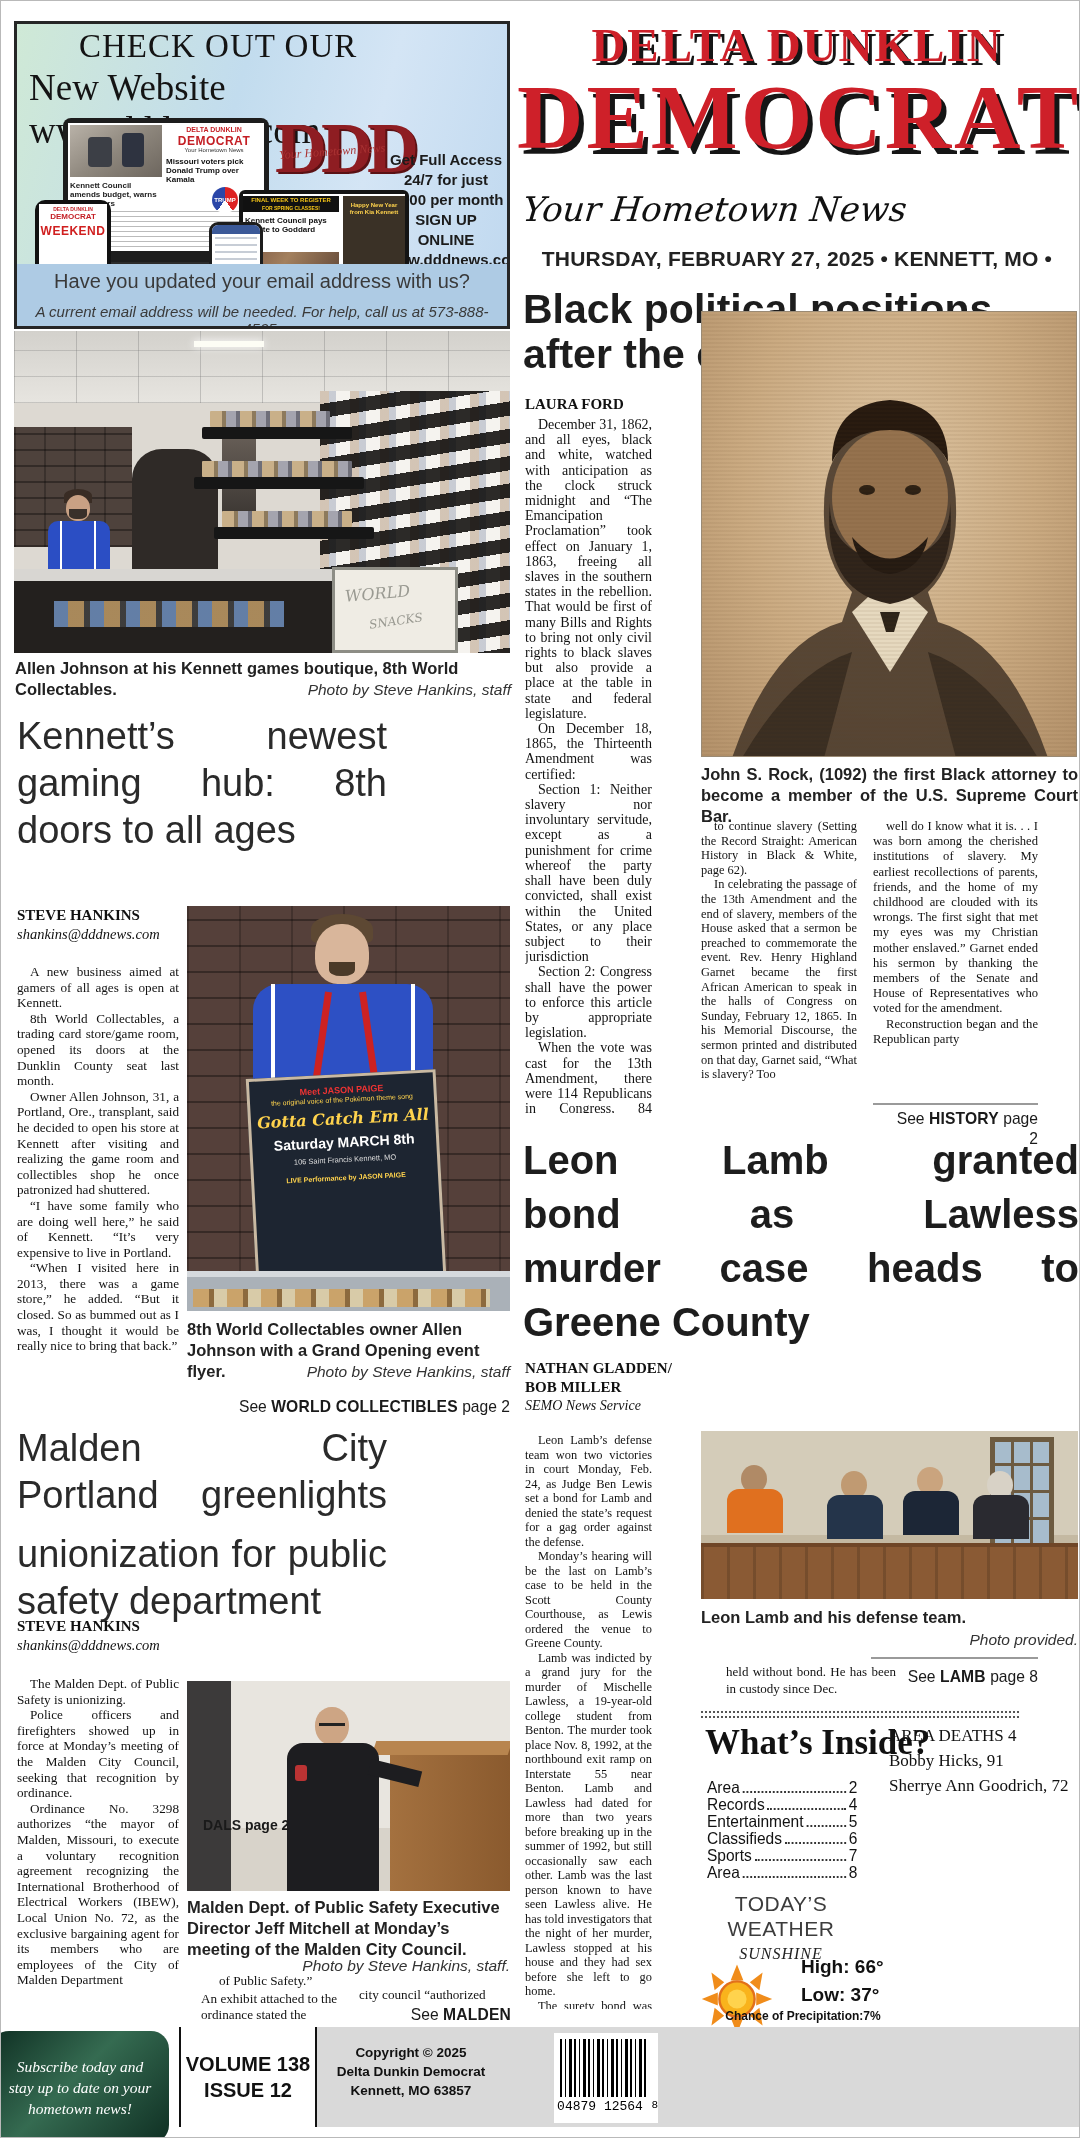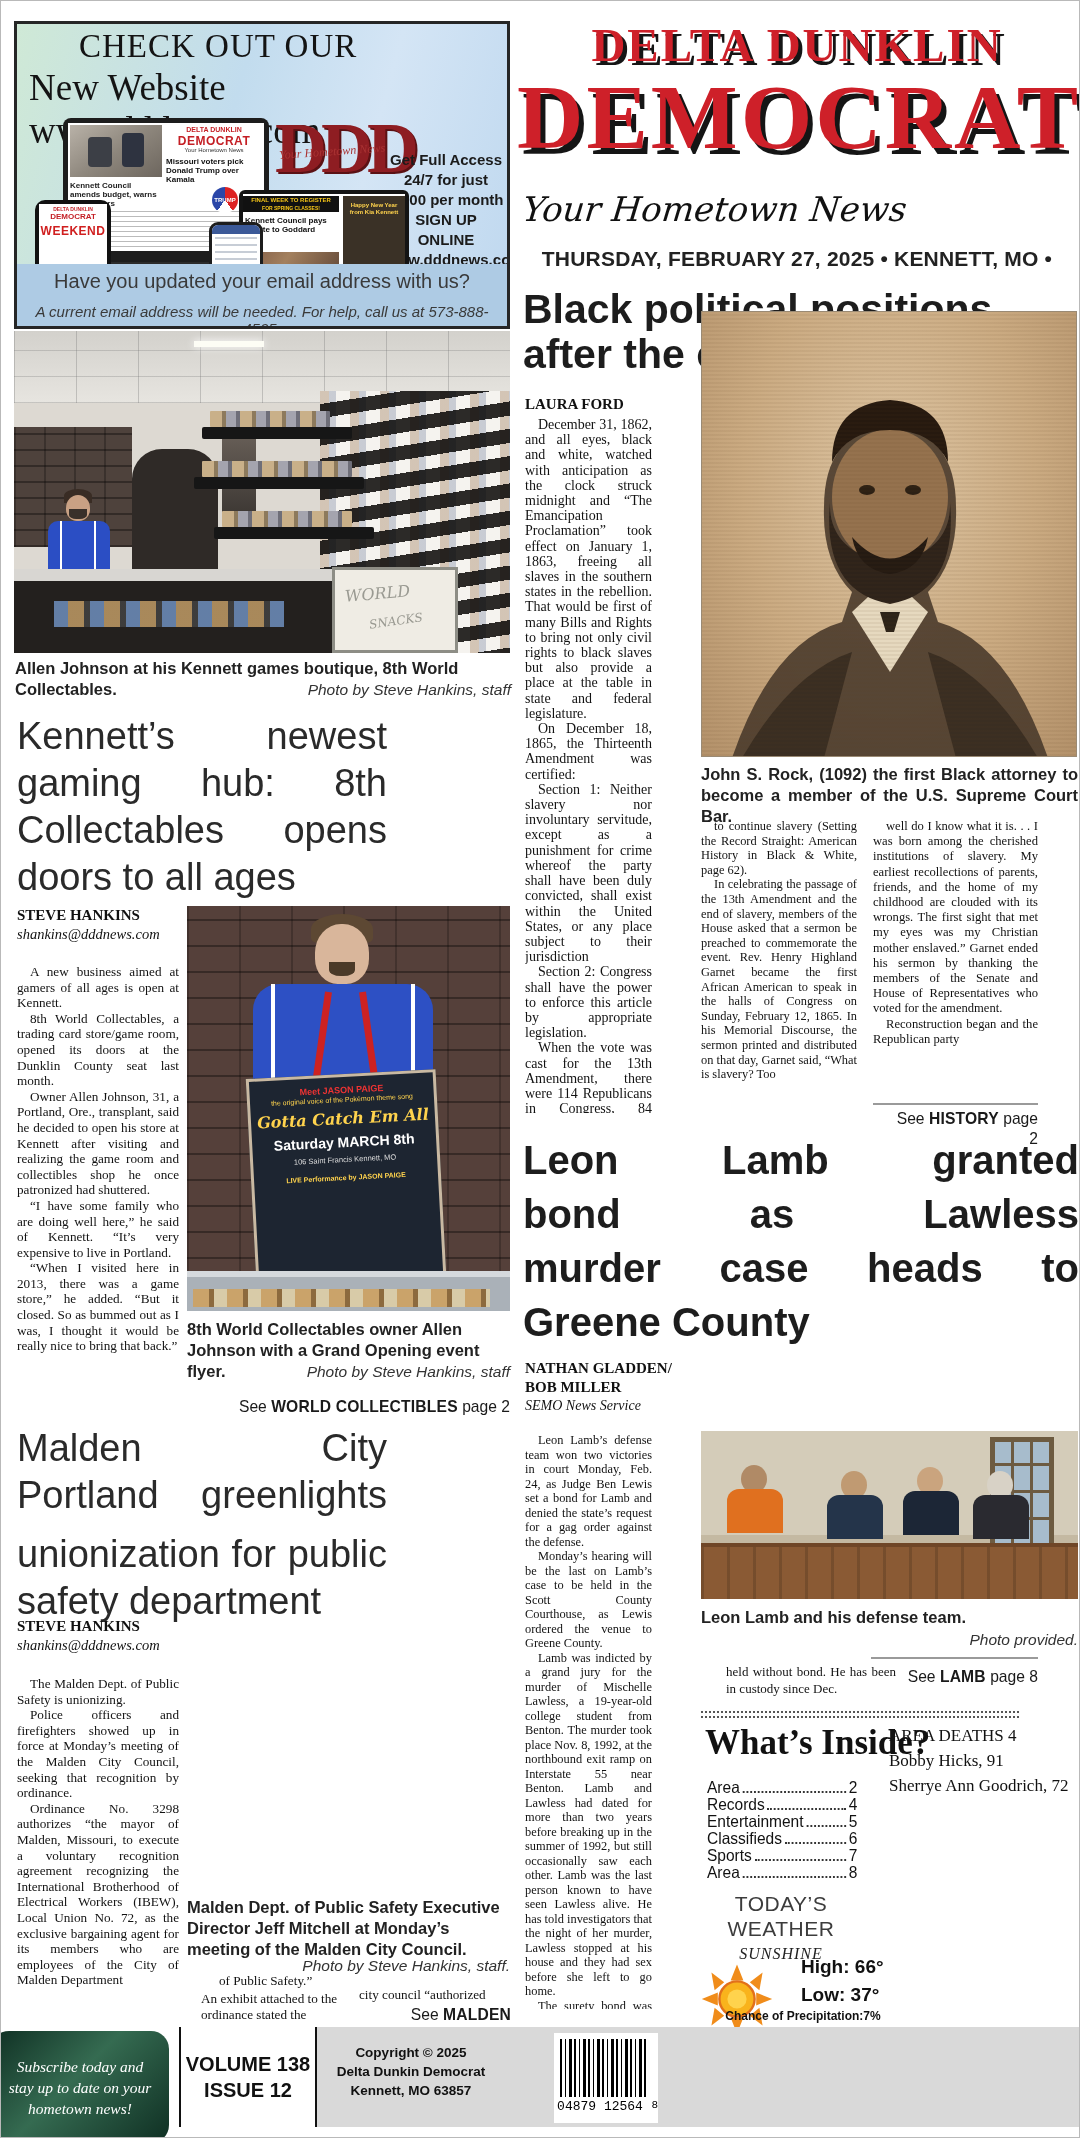--- a/index.html
+++ b/index.html
@@ -320,21 +320,20 @@
       <span class="bq-hand" style="left:10px;top:14px;font-size:16px;transform:rotate(-5deg);">WORLD</span>
       <span class="bq-hand" style="left:34px;top:44px;font-size:12px;transform:rotate(-8deg);">SNACKS</span>
     </div>
   </div>
   <div class="abs cap" style="left:14px;top:657px;width:496px;">Allen Johnson at his Kennett games boutique, 8th World Collectables.</div>
   <div class="abs credit" style="left:14px;top:680px;width:496px;">Photo by Steve Hankins, staff</div>
 
   <div class="abs" style="left:16px;top:712px;width:370px;font-size:38px;">
     <div class="jl h-light" style="height:47px;line-height:47px;">Kennett’s newest</div>
     <div class="jl h-light" style="height:47px;line-height:47px;">gaming hub: 8th World</div>
-    <div class="jl h-light" style="height:47px;line-height:47px;">Collectables opens</div>
     <div class="h-light" style="height:47px;line-height:47px;">doors to all ages</div>
   </div>
   <div class="abs byline" style="left:16px;top:905px;">STEVE HANKINS</div>
   <div class="abs byline-email" style="left:16px;top:925px;">shankins@dddnews.com</div>
   <div class="col" style="left:16px;top:963px;width:162px;height:432px;font-size:13.2px;line-height:15.6px;">
       <p class="para">A new business aimed at gamers of all ages is open at Kennett.</p>
       <p class="para">8th World Collectables, a trading card store/game room, opened its doors at the Dunklin County seat last month.</p>
       <p class="para">Owner Allen Johnson, 31, a Portland, Ore., transplant, said he decided to open his store at Kennett after visiting and realizing the game room and collectibles shop he once patronized had shuttered.</p>
       <p class="para">“I have some family who are doing well here,” he said of Kennett. “It’s very expensive to live in Portland.</p>
       <p class="para">“When I visited here in 2013, there was a game store,” he added. “But it closed. So as bummed out as I was, I thought it would be really nice to bring that back.”</p>
@@ -373,20 +372,30 @@
     <div class="h-light" style="height:47px;line-height:47px;">safety department</div>
   </div>
   <div class="abs byline" style="left:16px;top:1616px;">STEVE HANKINS</div>
   <div class="abs byline-email" style="left:16px;top:1636px;">shankins@dddnews.com</div>
   <div class="col" style="left:16px;top:1675px;width:162px;height:330px;font-size:13.2px;line-height:15.6px;">
       <p class="para">The Malden Dept. of Public Safety is unionizing.</p>
       <p class="para">Police officers and firefighters showed up in force at Monday’s meeting of the Malden City Council, seeking that recognition by ordinance.</p>
       <p class="para">Ordinance No. 3298 authorizes “the mayor of Malden, Missouri, to execute a voluntary recognition agreement recognizing the International Brotherhood of Electrical Workers (IBEW), Local Union No. 72, as the exclusive bargaining agent for its members who are employees of the City of Malden Department</p>
     </div>
 
+  <div id="maldenphoto" class="photo abs">
+    <div class="mp-dark"></div>
+    <div class="mp-podium"></div>
+    <div class="mp-head"></div>
+    <div class="mp-glasses"></div>
+    <div class="mp-body"></div>
+    <div class="mp-patch"></div>
+    <div class="mp-arm"></div>
+    <div class="abs" style="left:16px;top:136px;font-weight:800;font-size:14px;color:#1a1a1a;">DALS page 2</div>
+  </div>
   <div class="abs cap" style="left:186px;top:1896px;width:323px;">Malden Dept. of Public Safety Executive Director Jeff Mitchell at Monday’s meeting of the Malden City Council.</div>
   <div class="abs credit" style="left:186px;top:1956px;width:323px;">Photo by Steve Hankins, staff.</div>
   <div class="abs" style="left:186px;top:1972px;width:150px;font-family:'Liberation Serif',serif;font-size:13.2px;line-height:15.6px;color:#121212;margin-left:32px;">of Public Safety.”</div>
   <div class="abs" style="left:200px;top:1990px;width:148px;font-family:'Liberation Serif',serif;font-size:13.2px;line-height:15.6px;color:#121212;">An exhibit attached to the ordinance stated the</div>
   <div class="abs" style="left:358px;top:1986px;width:152px;font-family:'Liberation Serif',serif;font-size:13.2px;line-height:15.6px;color:#121212;text-align:justify;">city council “authorized</div>
   <div class="abs jump" style="left:360px;top:2004px;width:150px;">
     <span>See </span><b>MALDEN</b><span> page 3</span>
   </div>
 
   <div class="abs" style="left:522px;top:1132px;width:556px;font-size:40px;">

